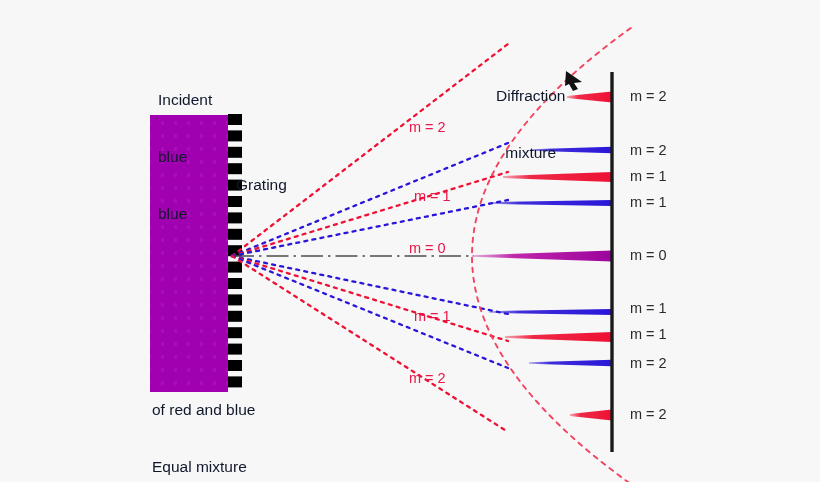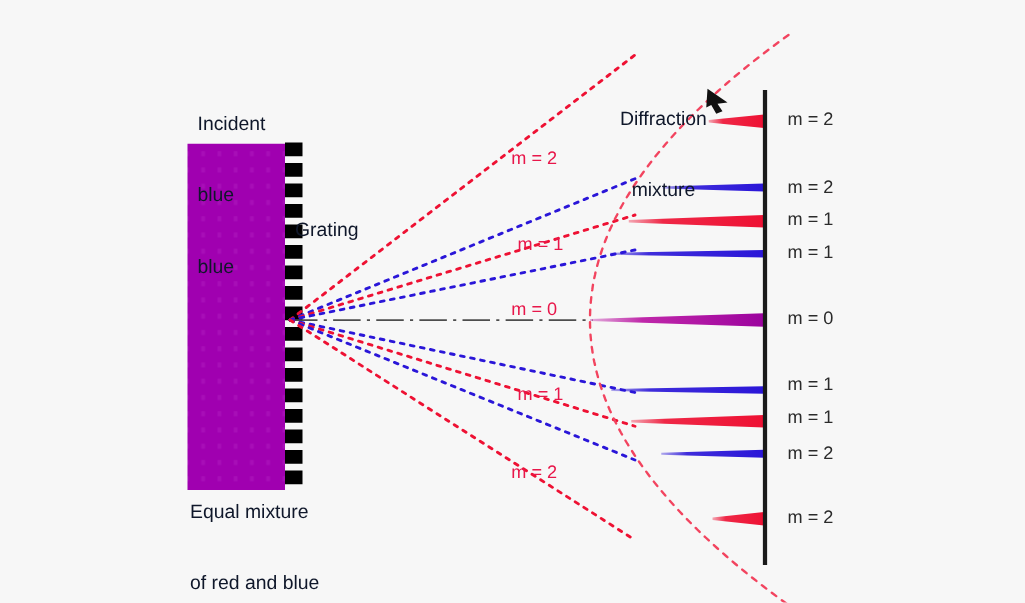--- a/index.html
+++ b/index.html
@@ -120,22 +120,22 @@
 
   <div class="lbl" style="left:158px;top:52px;">
     <div>Incident</div>
     <div>blue</div>
     <div>blue</div>
   </div>
 
   <div class="lbl" style="left:236px;top:140px;margin-top:35px;">Grating</div>
 
   <div class="lbl" style="left:152px;top:362px;">
+    <div>of red and blue</div>
     <div>Equal mixture</div>
-    <div>of red and blue</div>
   </div>
 
   <div class="lbl" style="left:496px;top:48px;text-align:center;">
     <div>Diffraction</div>
     <div>mixture</div>
   </div>
 
   <div id="ray-label-host">
       <div class="lbl-ray" style="left: 409px; top: 119px;">m = 2</div>
       <div class="lbl-ray" style="left: 414px; top: 188px;">m = 1</div>

